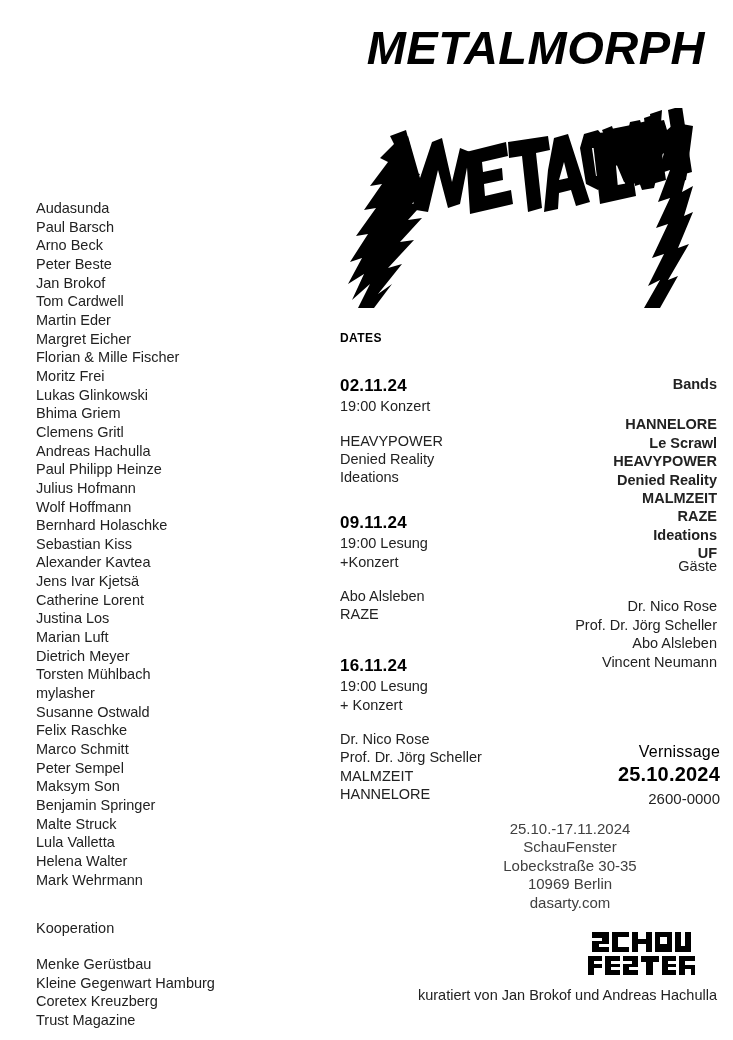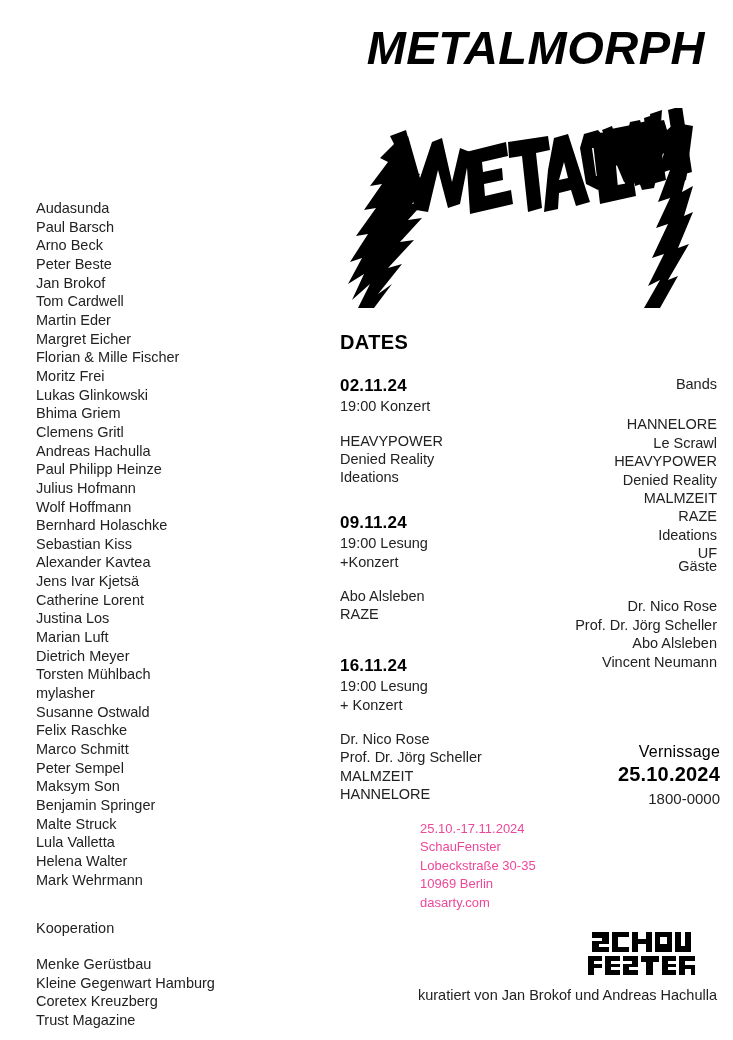--- a/index.html
+++ b/index.html
@@ -58,21 +58,21 @@
   }
   .artists .name { white-space: nowrap; }
   .koop-head { margin-top: 30px; }
   .koop-list { margin-top: 17px; }
 
   
   .dates-head {
     position: absolute;
     left: 340px;
     top: 331px;
-    font-size: 20px;
+    font-size: 12px;
     font-weight: bold;
     letter-spacing: 0.4px;
     color: #000;
   }
   .date-block { position: absolute; left: 340px; width: 200px; }
   .date-block .date {
     font-size: 17px;
     font-weight: bold;
     letter-spacing: 0.2px;
     color: #000;
@@ -97,21 +97,21 @@
   
   .lineup {
     position: absolute;
     right: 36px;
     width: 260px;
     text-align: right;
     font-size: 14.5px;
     line-height: 18.4px;
     color: #222;
   }
-  #lineup-bands { top: 375px; }
+  #lineup-bands { top: 375px; font-weight: bold; }
   #lineup-gaeste { top: 557px; }
   .lineup .lineup-title { margin-bottom: 22px; }
 
   
   .vernissage {
     position: absolute;
     right: 33px;
     top: 741px;
     width: 300px;
     text-align: right;
@@ -135,24 +135,24 @@
     font-size: 15px;
     color: #222;
     line-height: 1.35;
     margin-top: 1px;
   }
   .venue {
     position: absolute;
     right: 33px;
     top: 820px;
     width: 300px;
-    text-align: left;
-    font-size: 13px;
+    text-align: center;
+    font-size: 15px;
     line-height: 18.4px;
-    color: #ec4899;
+    color: #404040;
   }
 
   
   .sf-logo {
     position: absolute;
     left: 586px;
     top: 928px;
     width: 112px;
     height: 50px;
   }
@@ -342,21 +342,21 @@
     <div class="lineup-title">Gäste</div>
     <div>Dr. Nico Rose</div>
     <div>Prof. Dr. Jörg Scheller</div>
     <div>Abo Alsleben</div>
     <div>Vincent Neumann</div>
   </div>
 
   <div class="vernissage">
     <div class="v-title">Vernissage</div>
     <div class="v-date">25.10.2024</div>
-    <div class="v-time">1800-0000</div>
+    <div class="v-time">2600-0000</div>
   </div>
 
   <div class="venue">
     <div>25.10.-17.11.2024</div>
     <div>SchauFenster</div>
     <div>Lobeckstraße 30-35</div>
     <div>10969 Berlin</div>
     <div>dasarty.com</div>
   </div>
 

